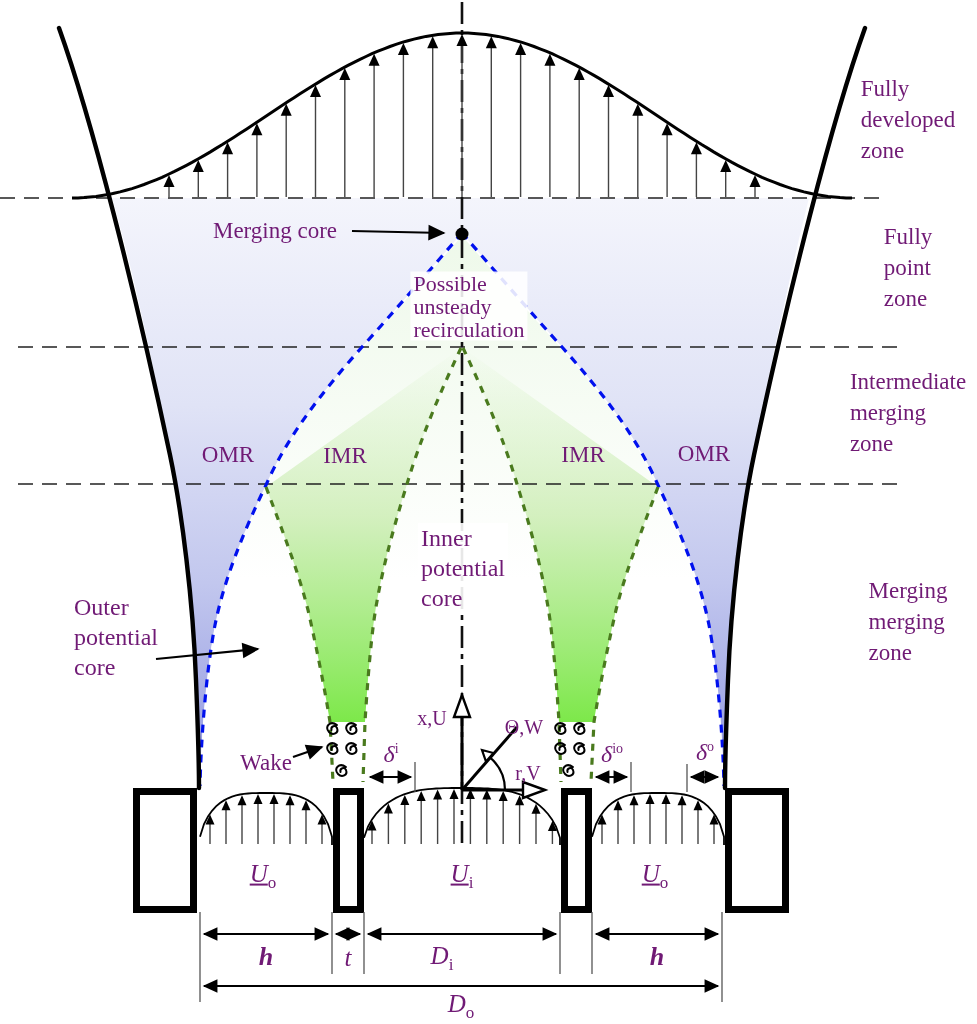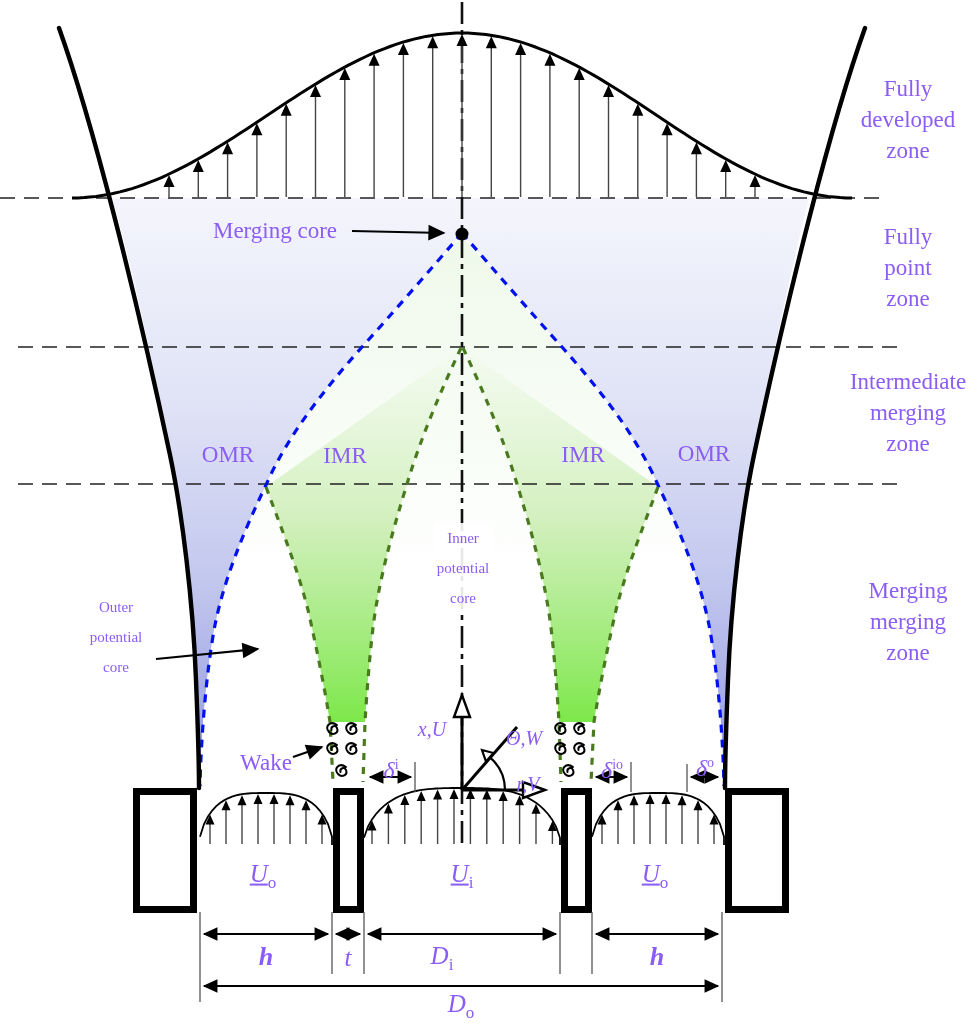--- a/index.html
+++ b/index.html
@@ -1,27 +1,27 @@
 <!DOCTYPE html>
 <html><head>
 <meta charset="utf-8">
 <style>
   html,body{margin:0;padding:0;background:#fff;}
   #canvas{position:relative;width:977px;height:1024px;background:#fff;overflow:hidden;
           font-family:"Liberation Serif","DejaVu Serif",serif;}
   #fig{position:absolute;left:0;top:0;}
-  .lbl{position:absolute;transform:translate(-50%,-50%);text-align:center;
-       white-space:nowrap;color:#8b5cf6;line-height:1.05;}
+  .lbl{position:absolute;transform:translate(-50%,-50%);text-align:left;
+       white-space:nowrap;color:#701a75;line-height:1.05;}
   .zone{font-size:23px;line-height:31px;}
   .ann{font-size:23px;}
-  .core{font-size:15px;line-height:30px;}
+  .core{font-size:24px;line-height:30px;}
   .recirc{font-size:22px;line-height:23px;background:rgba(255,255,255,.88);padding:0 3px;}
   .whitebg{background:rgba(255,255,255,.9);padding:0 3px;}
-  .axis{font-size:20px;font-style:italic;margin-top:11px;}
-  .delta{font-size:24px;font-style:italic;margin-top:16px;}
+  .axis{font-size:20px;}
+  .delta{font-size:24px;font-style:italic;}
   .delta sup{font-size:14px;font-style:normal;}
   .vel{font-size:25px;font-style:italic;text-decoration:underline;}
   .vel sub,.dim sub{font-size:17px;font-style:normal;}
   .dim{font-size:25px;font-style:italic;}
   .dim.h{font-size:26px;font-weight:bold;}
 </style>
 </head>
 <body>
 
 <div id="canvas">
@@ -276,20 +276,25 @@
   <div>zone</div>
 </div>
 <div class="lbl zone" style="left:908px;top:621px">
   <div>Merging</div>
   <div>merging</div>
   <div>zone</div>
 </div>
 
 <div class="lbl ann" style="left:275px;top:231px">Merging core</div>
 
+<div class="lbl recirc" style="left:469px;top:306px">
+  <div>Possible</div>
+  <div>unsteady</div>
+  <div>recirculation</div>
+</div>
 
 <div class="lbl ann" style="left:228px;top:455px">OMR</div>
 <div class="lbl ann" style="left:345px;top:456px">IMR</div>
 <div class="lbl ann" style="left:583px;top:455px">IMR</div>
 <div class="lbl ann" style="left:704px;top:454px">OMR</div>
 
 <div class="lbl core whitebg" style="left:463px;top:568px">
   <div>Inner</div>
   <div>potential</div>
   <div>core</div>

